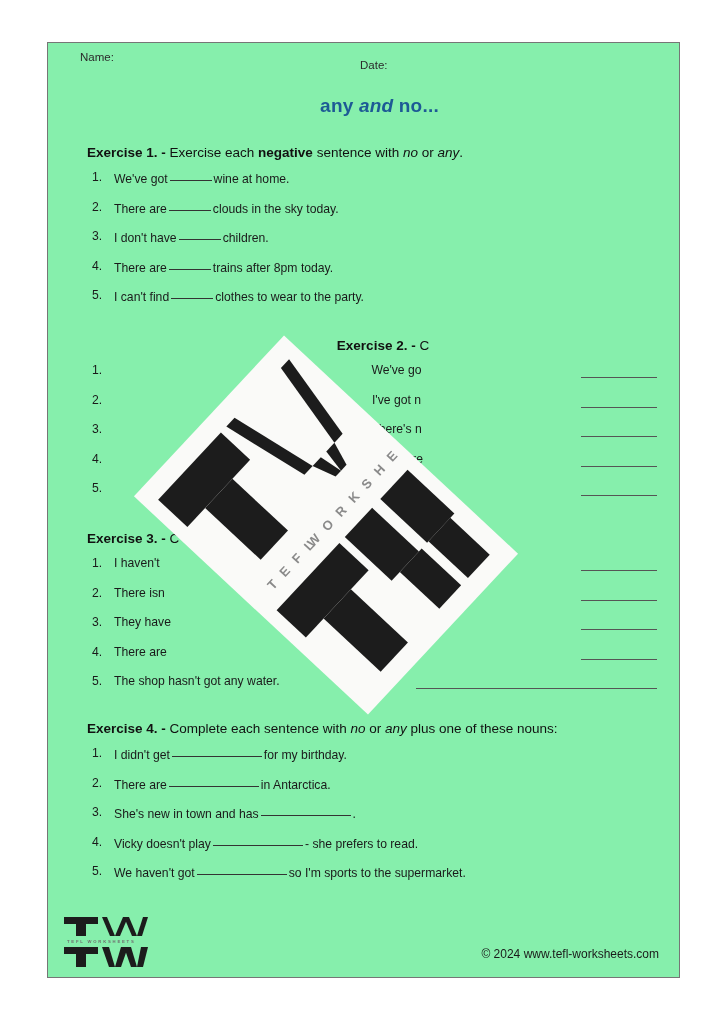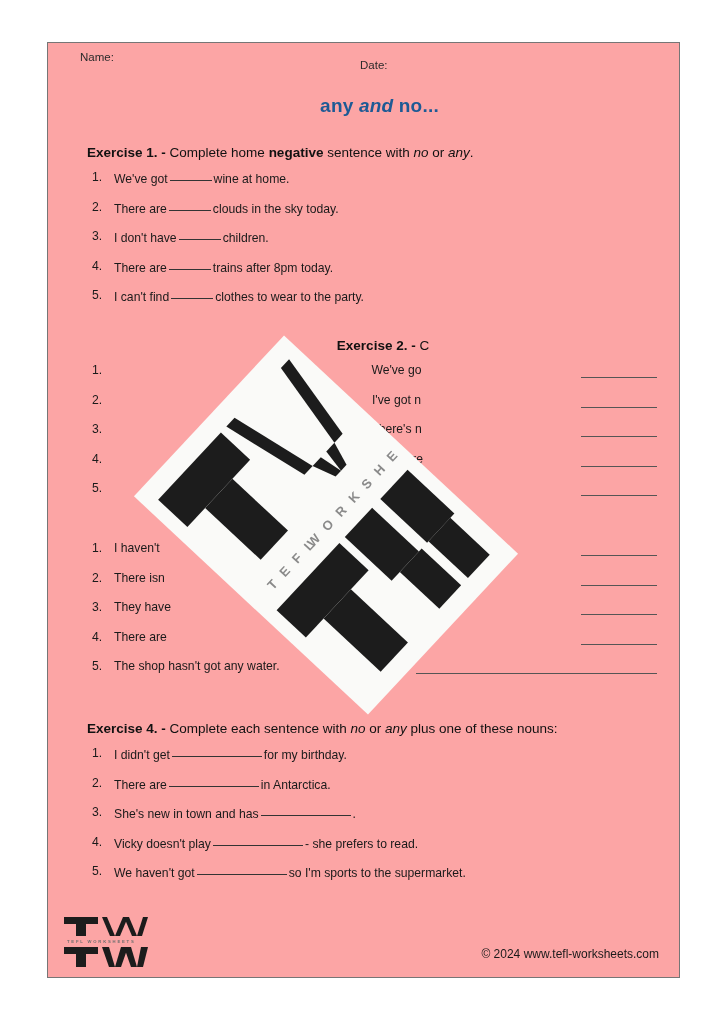--- a/index.html
+++ b/index.html
@@ -13,21 +13,21 @@
     overflow: hidden;
   }
 
   .page {
     position: absolute;
     left: 47px;
     top: 42px;
     width: 633px;
     height: 936px;
     border: 1px solid #767676;
-    background: #fca5a5;
+    background: #86efac;
   }
 
   
   .header-row {
     position: absolute;
     left: 0; top: 8px;
     width: 100%;
     height: 22px;
     font-size: 11.5px;
     color: #2b2b2b;
@@ -156,21 +156,21 @@
     <span class="name-label">Name:</span>
     <span class="date-label">Date:</span>
   </div>
 
   <div class="title">
     <span>any</span><span>&nbsp;</span><span class="it">and</span><span>&nbsp;</span><span>no...</span>
   </div>
 
   <div class="exercise" style="top:102px;">
     <div class="ex-head">
-      <span class="lead">Exercise 1. -</span><span class="rest"> Complete home </span><b>negative</b><span> sentence with </span><i>no</i><span> or </span><i>any</i><span>.</span>
+      <span class="lead">Exercise 1. -</span><span class="rest"> Exercise each </span><b>negative</b><span> sentence with </span><i>no</i><span> or </span><i>any</i><span>.</span>
     </div>
     <div class="items">
       <div class="item">
         <span class="num">1.</span>
         <span class="txt">We've got</span><span class="blank-s"></span><span class="txt">wine at home.</span>
       </div>
       <div class="item">
         <span class="num">2.</span>
         <span class="txt">There are</span><span class="blank-s"></span><span class="txt">clouds in the sky today.</span>
       </div>
@@ -216,20 +216,23 @@
       </div>
       <div class="item">
         <span class="num">5.</span>
         <span class="txt">You have</span>
         <span class="ans-line"></span>
       </div>
     </div>
   </div>
 
   <div class="exercise" style="top:488px;">
+    <div class="ex-head">
+      <span class="lead">Exercise 3. -</span><span class="rest"> C</span>
+    </div>
     <div class="items">
       <div class="item">
         <span class="num">1.</span>
         <span class="txt">I haven't</span>
         <span class="ans-line"></span>
       </div>
       <div class="item">
         <span class="num">2.</span>
         <span class="txt">There isn</span>
         <span class="ans-line"></span>

